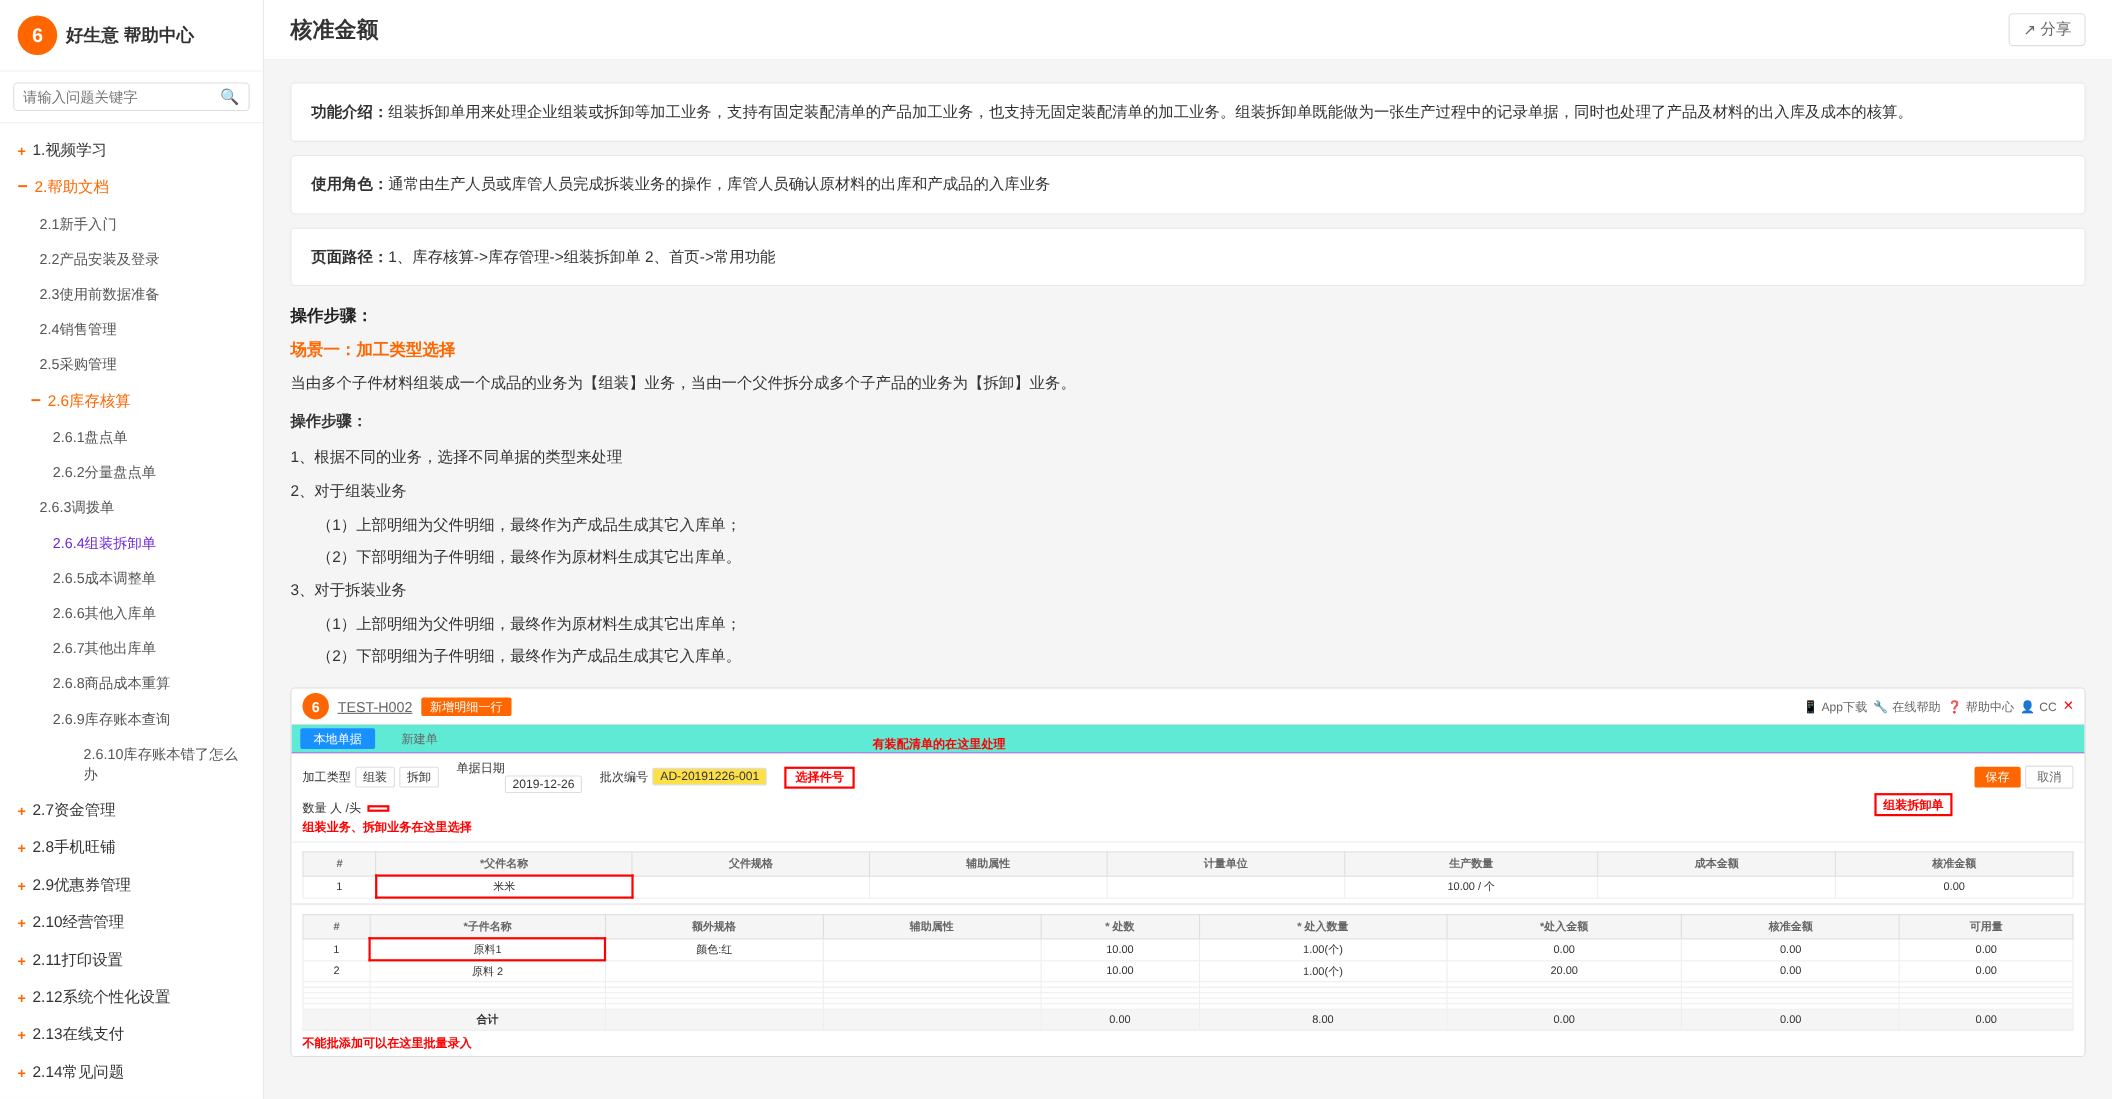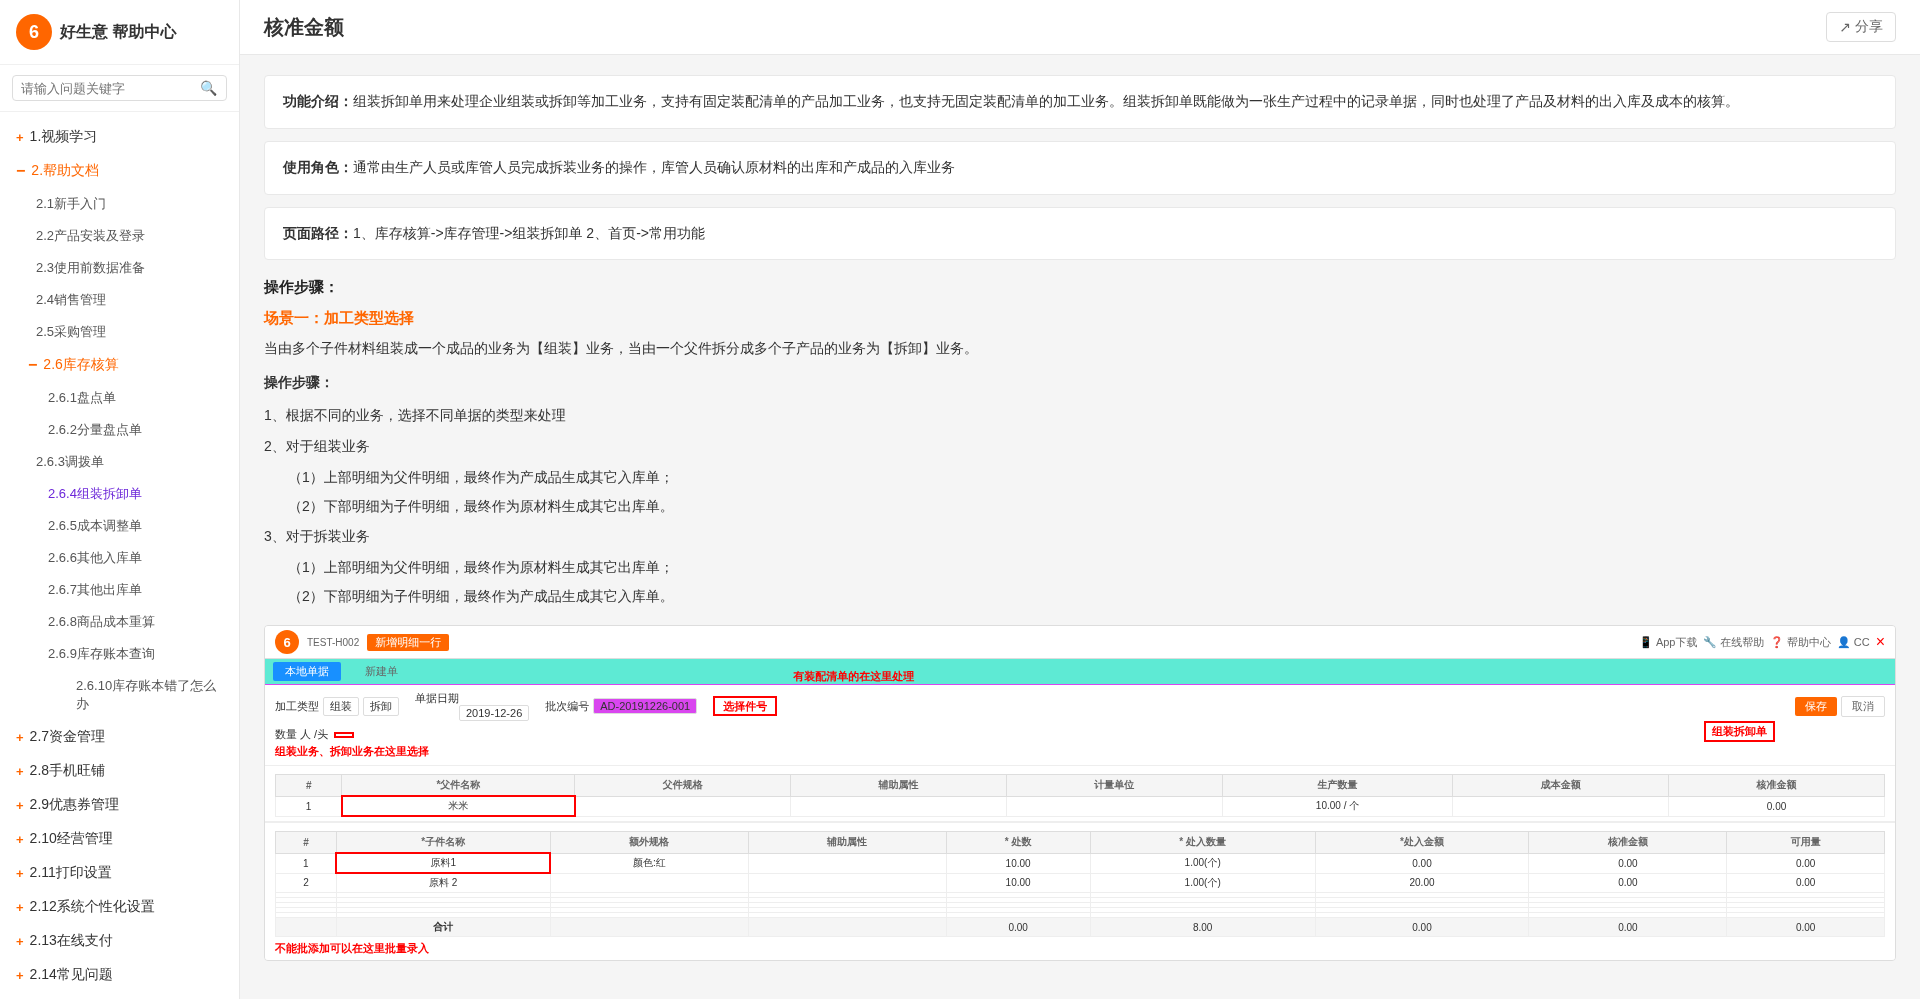--- a/index.html
+++ b/index.html
@@ -364,21 +364,21 @@
         <li>（2）下部明细为子件明细，最终作为产成品生成其它入库单。</li>
       </ul>
     </ol>
 
     <div class="screenshot-container">
       <div class="sim-ui">
 
         <div style="background:#fff; padding:4px 10px; display:flex; align-items:center; justify-content:space-between; border-bottom:1px solid #ddd;">
           <div style="display:flex;align-items:center;gap:8px;">
             <div style="width:24px;height:24px;background:#f60;border-radius:50%;display:flex;align-items:center;justify-content:center;color:#fff;font-size:13px;font-weight:bold;">6</div>
-            <span style="font-size:10px;color:#666;">TEST-H002</span>
+            <span style="font-size:13px;color:#666;text-decoration:underline;">TEST-H002</span>
             <div style="background:#f60;color:#fff;padding:1px 8px;border-radius:2px;font-size:11px;">新增明细一行</div>
           </div>
           <div style="display:flex;align-items:center;gap:6px;font-size:11px;color:#666;">
             <span>📱 App下载</span>
             <span>🔧 在线帮助</span>
             <span>❓ 帮助中心</span>
             <span>👤 CC</span>
             <span style="color:red;font-size:16px;cursor:pointer;">×</span>
           </div>
         </div>
@@ -394,21 +394,21 @@
               <span>加工类型</span>
               <span style="padding:1px 6px;border:1px solid #ddd;border-radius:2px;background:#fff;">组装</span>
               <span style="padding:1px 6px;border:1px solid #ddd;border-radius:2px;background:#fff;">拆卸</span>
             </div>
             <div style="display:flex;align-items:flex-start;gap:0;font-size:11px;">
               <span>单据日期</span>
               <span style="padding:1px 6px;border:1px solid #ddd;border-radius:2px;background:#fff;margin-top:14px;">2019-12-26</span>
             </div>
             <div style="display:flex;align-items:center;gap:4px;font-size:11px;">
               <span>批次编号</span>
-              <span style="padding:1px 6px;border:1px solid #ddd;border-radius:2px;background:#d946ef;">AD-20191226-001</span>
+              <span style="padding:1px 6px;border:1px solid #ddd;border-radius:2px;background:#fde047;">AD-20191226-001</span>
             </div>
 
             <div style="position:relative;display:inline-block;">
               <span style="border:2px solid red;padding:2px 8px;color:red;font-size:11px;font-weight:bold;">选择件号</span>
               <div style="position:absolute;top:-30px;left:80px;color:red;font-size:11px;font-weight:bold;white-space:nowrap;">有装配清单的在这里处理</div>
             </div>
             <div style="display:flex;align-items:center;gap:4px;margin-left:auto;">
               <button style="background:#f60;color:#fff;border:none;padding:2px 10px;border-radius:2px;font-size:11px;cursor:pointer;">保存</button>
               <button style="background:#fff;color:#666;border:1px solid #ddd;padding:2px 10px;border-radius:2px;font-size:11px;cursor:pointer;">取消</button>
             </div>

